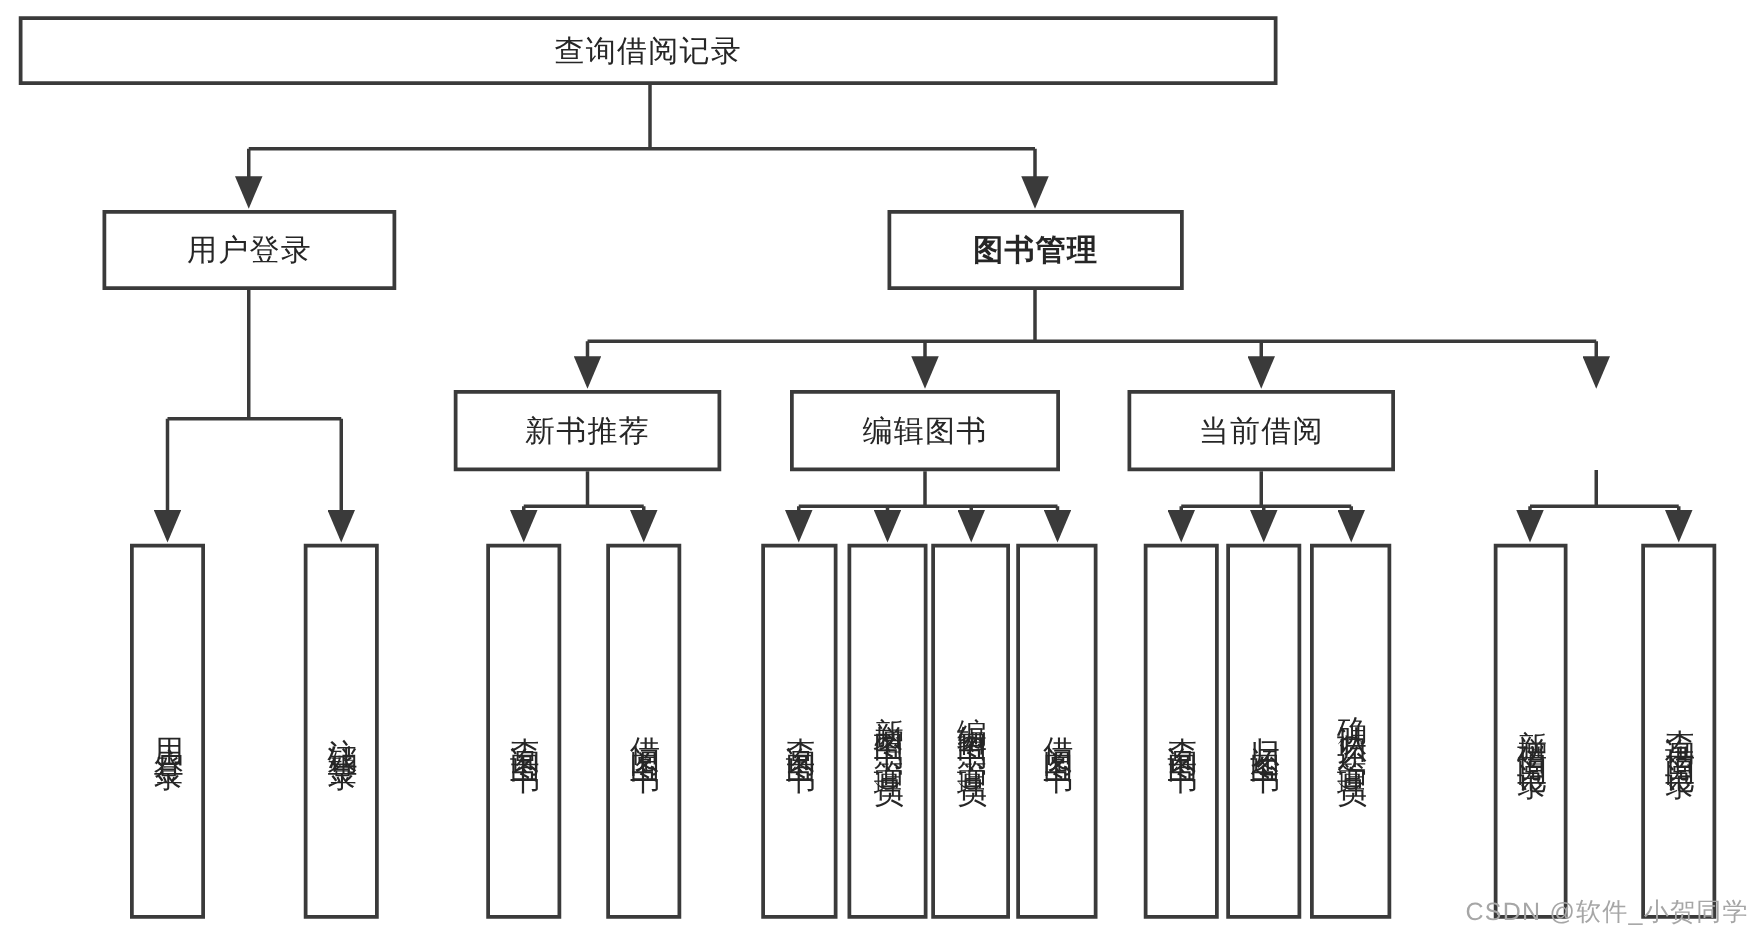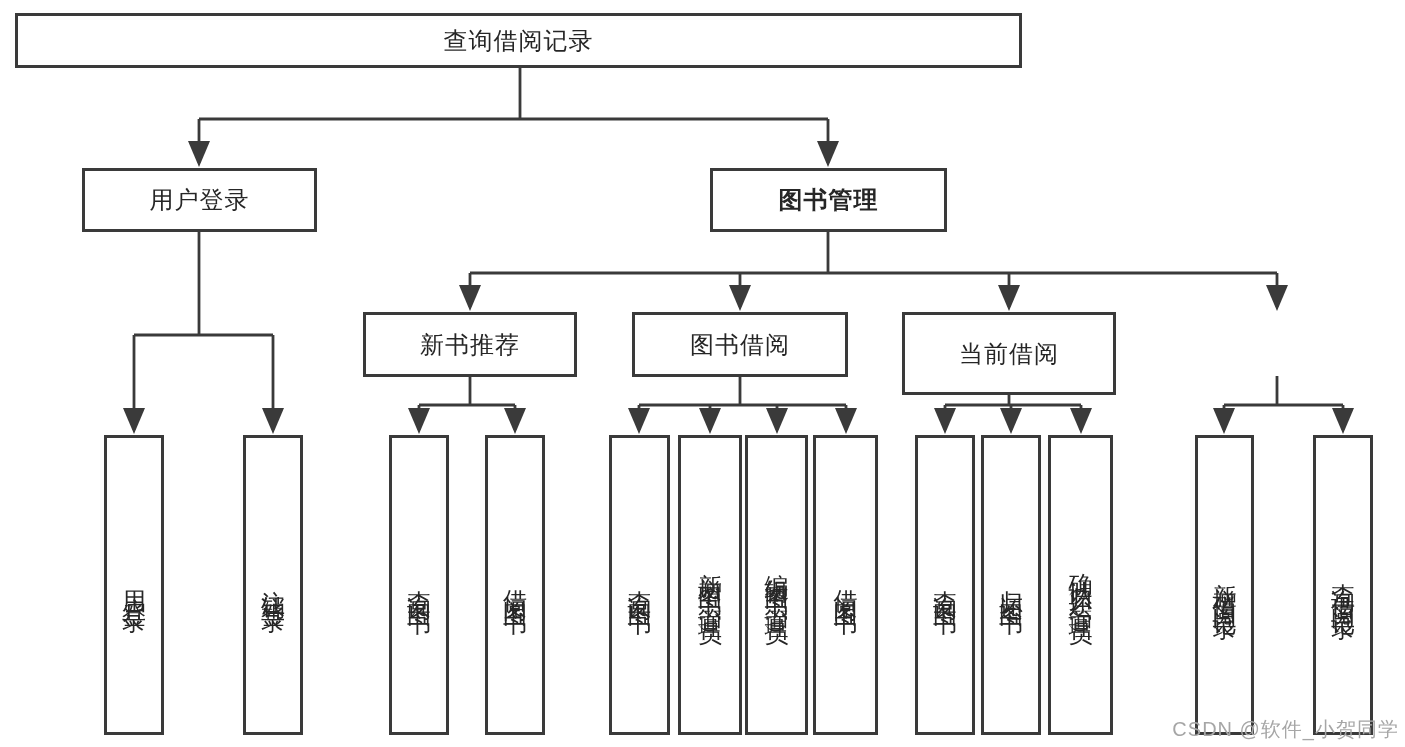--- a/index.html
+++ b/index.html
@@ -30,21 +30,21 @@
     line-height:1;
     color:#262626;
     white-space:nowrap;
   }
   
   .n-root{left:15px;top:13px;width:1007px;height:55px;}
   .n-l2-user{left:82px;top:168px;width:235px;height:64px;}
   .n-l2-book{left:710px;top:168px;width:237px;height:64px;font-weight:bold;}
   .n-l3-1{left:363px;top:312px;width:214px;height:65px;}
   .n-l3-2{left:632px;top:312px;width:216px;height:65px;}
-  .n-l3-3{left:902px;top:312px;width:214px;height:83px;text-align:center;}
+  .n-l3-3{left:902px;top:312px;width:214px;height:65px;text-align:center;}
   .n-l3-4{left:1171px;top:312px;width:212px;height:65px;}
   .leaf{top:435px;height:300px;}
   .n-lf-1{left:104px;width:60px;}
   .n-lf-2{left:243px;width:60px;}
   .n-lf-3{left:389px;width:60px;}
   .n-lf-4{left:485px;width:60px;}
   .n-lf-5{left:609px;width:61px;}
   .n-lf-6{left:678px;width:64px;}
   .n-lf-7{left:745px;width:63px;}
   .n-lf-8{left:813px;width:65px;}
@@ -117,21 +117,21 @@
       <line x1="1343" y1="405" x2="1343" y2="430" marker-end="url(#arrow)"></line>
     </g>
   </svg>
 
   <div class="node hbox n-root">查询借阅记录</div>
 
   <div class="node hbox n-l2-user">用户登录</div>
   <div class="node hbox n-l2-book">图书管理</div>
 
   <div class="node hbox n-l3-1">新书推荐</div>
-  <div class="node hbox n-l3-2">图书借阅</div>
+  <div class="node hbox n-l3-2">编辑图书</div>
   <div class="node hbox n-l3-3">当前借阅</div>
 
   <div class="node vbox leaf n-lf-1">
     <span class="vtext">用户登录</span>
   </div>
   <div class="node vbox leaf n-lf-2">
     <span class="vtext">注销登录</span>
   </div>
   <div class="node vbox leaf n-lf-3">
     <span class="vtext">查询图书</span>

